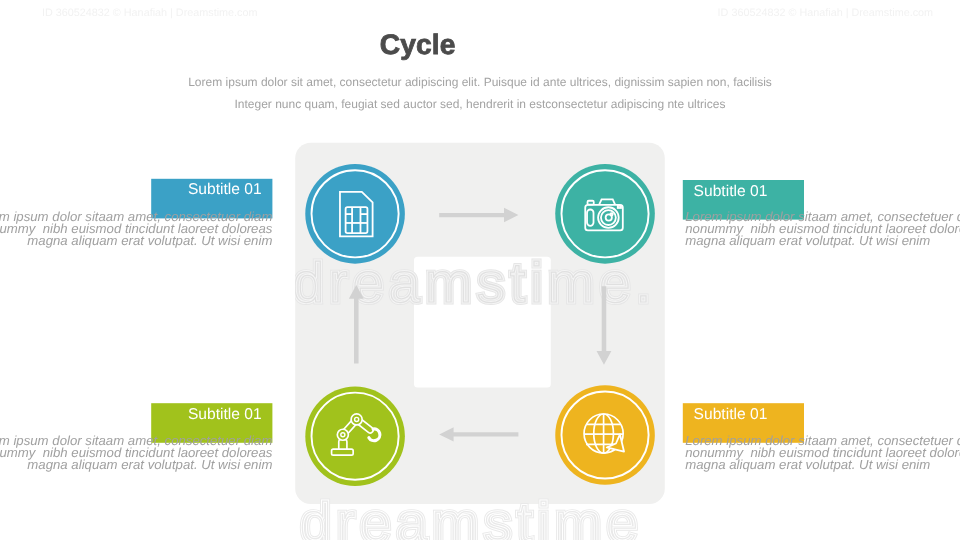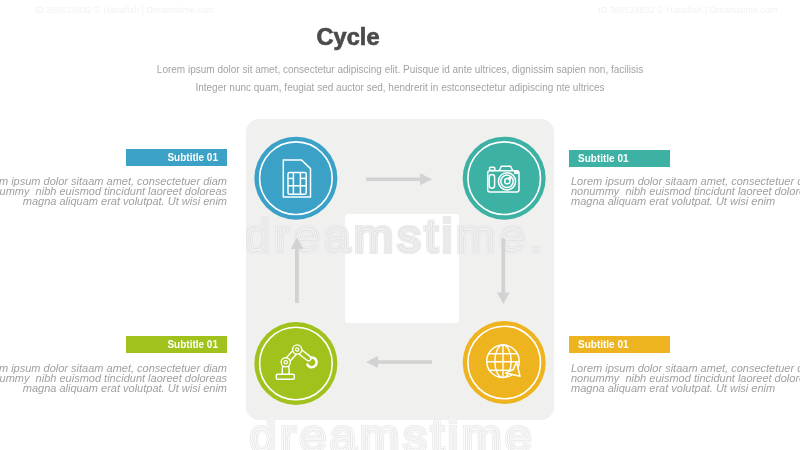--- a/index.html
+++ b/index.html
@@ -2,21 +2,21 @@
 <html><head>
 <meta charset="utf-8">
 <style>
   html,body{margin:0;padding:0;}
   body{width:800px;height:450px;background:#ffffff;font-family:"Liberation Sans",sans-serif;overflow:hidden;position:relative;}
   .abs{position:absolute;}
   #title{left:0;top:23.5px;width:696px;text-align:center;font-size:23.5px;font-weight:bold;color:#4b4b4b;letter-spacing:0.1px;-webkit-text-stroke:0.7px #4b4b4b;}
   #para{left:0;top:61px;width:800px;text-align:center;font-size:10px;line-height:18px;color:#a3a3a3;}
   #panel{left:246px;top:119px;width:308px;height:301px;background:#f0f0ef;border-radius:13px;}
   #wsq{left:345px;top:214px;width:114px;height:109px;background:#ffffff;border-radius:3px;}
-  .bar{height:17px;font-size:10px;font-weight:bold;color:#ffffff;line-height:17px;}
+  .bar{height:33px;font-size:13px;font-weight:normal;color:#ffffff;line-height:17px;}
   #bar-tl{left:126px;top:149px;width:101px;background:#3ba1c6;text-align:right;padding-right:9px;box-sizing:border-box;}
   #bar-tr{left:569px;top:150px;width:101px;background:#3db2a4;text-align:left;padding-left:9px;box-sizing:border-box;}
   #bar-bl{left:126px;top:336px;width:101px;background:#a1c21c;text-align:right;padding-right:9px;box-sizing:border-box;}
   #bar-br{left:569px;top:336px;width:101px;background:#eeb41f;text-align:left;padding-left:9px;box-sizing:border-box;}
   .blk{font-size:11px;line-height:10px;color:#a0a0a0;white-space:nowrap;font-style:italic;}
   .blk-l{text-align:right;}
   .blk-r{text-align:left;}
   #blk-tl{right:573px;top:176px;}
   #blk-tr{left:571px;top:176px;}
   #blk-bl{right:573px;top:363px;}

